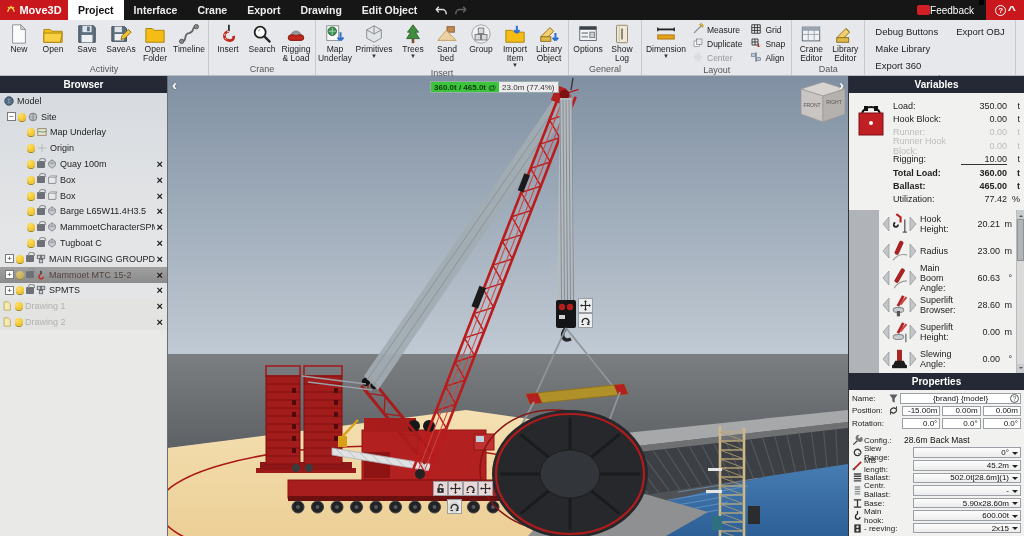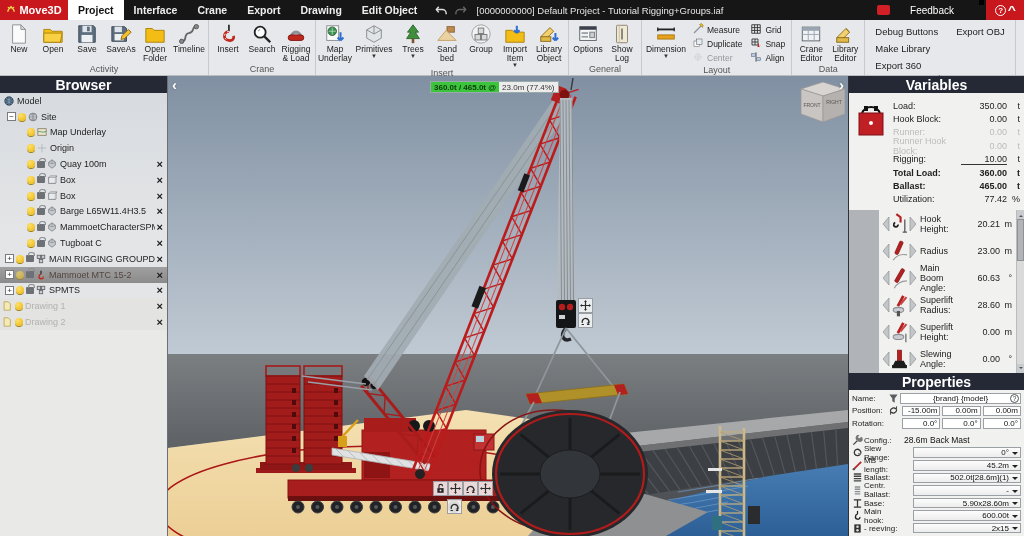--- a/index.html
+++ b/index.html
@@ -12,21 +12,21 @@
     display:flex; align-items:stretch; color:#fff; }
   .logo { background:#c8171d; width:68px; display:flex; align-items:center; justify-content:center;
     gap:3px; font-weight:bold; font-size:11px; color:#fff; flex:0 0 auto;}
   .logo .paw { width:10px; height:10px; }
   .tab { padding:0 10px; font-size:10.5px; font-weight:bold; display:flex; align-items:center; color:#eee; cursor:default;}
   .tab.active { background:#fff; color:#111; }
   .histbtns { display:flex; align-items:center; gap:6px; margin-left:8px; }
   .histbtns svg { width:13px; height:13px; }
   .wintitle { position:absolute; left:380px; width:440px; top:0; height:20px; display:flex;
     align-items:center; justify-content:center; font-size:9.5px; color:#e6e6e6; white-space:nowrap;}
-  .fbk { position:absolute; right:40px; top:0; height:20px; display:flex; align-items:center; gap:20px;
+  .fbk { position:absolute; right:40px; top:0; height:20px; display:flex; align-items:center; gap:0;
     font-size:10px; color:#fff; }
   .fbk .bub { width:13px; height:10px; background:#d21f26; border-radius:2px; position:relative;}
   .fbk .bub:after { content:""; position:absolute; left:2px; bottom:-3px; border:3px solid transparent; border-top-color:#d21f26;}
   .fbk .sq { width:5px; height:5px; background:#000; margin-left:5px; align-self:flex-start;}
   .corner { position:absolute; right:0; top:0; width:38px; height:20px; background:#c8171d; display:flex;
     align-items:center; justify-content:center; gap:3px; color:#fff; }
   .corner .q { width:11px; height:11px; border:1.4px solid #fff; border-radius:50%; font-size:8px; font-weight:bold;
     display:flex; align-items:center; justify-content:center; }
   .corner .up { font-size:10px; font-weight:bold; transform:scaleX(1.4); }
 
@@ -49,21 +49,21 @@
   .rsmall.disabled { opacity:.42; }
   .rtextcols { display:flex; gap:14px; padding:2px 6px 0 6px;}
   .rtextcol { display:flex; flex-direction:column; }
   .rtextbtn { font-size:9.5px; color:#1c1c1c; padding:3px 2px; white-space:nowrap; cursor:default;}
 
   
   .main { position:absolute; left:0; top:76px; width:1024px; height:460px; display:flex; }
 
   
   .browser { width:168px; height:460px; background:#e9e9e8; border-right:1px solid #6b6f76; display:flex; flex-direction:column;}
-  .phead { height:17px; background:#242935; color:#fff; font-size:14px; font-weight:bold;
+  .phead { height:17px; background:#242935; color:#fff; font-size:10px; font-weight:bold;
     display:flex; align-items:center; justify-content:center; flex:0 0 auto;}
   .tree { background:linear-gradient(#d7dbe0,#e4e5e6 60%); }
   .trow { height:15.8px; display:flex; align-items:center; font-size:9px; color:#1d1d1d;
     padding-right:2px; white-space:nowrap; cursor:default;}
   .trow .lbl { overflow:hidden; text-overflow:clip; }
   .trow .x { margin-left:auto; font-size:11px; font-weight:bold; color:#1a1a1a; padding:0 2px; cursor:pointer;}
   .trow.sel { background:linear-gradient(#a0a0a0,#8b8b8b); color:#53453f; }
   .trow.dis { background:#e3e3e1; color:#b1b1ae; }
   .exp { width:9px; height:9px; border:1px solid #7a7a7a; background:#fff; font-size:8px; line-height:7px;
     text-align:center; color:#333; margin-right:2px; flex:0 0 auto;}
@@ -159,21 +159,20 @@
     <div class="histbtns">
       <svg viewBox="0 0 14 14">
           <path d="M4 3L1.5 6 4 9" fill="none" stroke="#ddd" stroke-width="1.6"></path>
           <path d="M2 6h6a4 4 0 014 4v1" fill="none" stroke="#ddd" stroke-width="1.6"></path>
         </svg>
       <svg viewBox="0 0 14 14">
           <path d="M10 3l2.5 3L10 9" fill="none" stroke="#666" stroke-width="1.6"></path>
           <path d="M12 6H6a4 4 0 00-4 4v1" fill="none" stroke="#666" stroke-width="1.6"></path>
         </svg>
     </div>
-    <div class="wintitle">[0000000000] Default Project - Tutorial Rigging+Groups.iaf</div>
     <div class="fbk">
       <span class="bub"></span>
       <span>Feedback</span>
       <span class="sq"></span>
     </div>
     <div class="corner">
       <span class="q">?</span>
       <span class="up">^</span>
     </div>
   </div>
@@ -1072,21 +1071,21 @@
               </svg></span>
             <span class="mic"><svg viewBox="0 0 16 22">
                 <rect x="8" y="1" width="2.6" height="11" transform="rotate(28 9 6)" fill="#b32020"></rect>
                 <rect x="11" y="2" width="2" height="9" transform="rotate(40 12 6)" fill="#c84444"></rect>
                 <ellipse cx="7" cy="15" rx="5" ry="2.4" fill="#c9ccd0" stroke="#8a8e92"></ellipse>
                 <rect x="5.5" y="16" width="3" height="5" fill="#555"></rect>
               </svg></span>
             <span class="chev"><svg viewBox="0 0 8 16">
                 <path d="M1 1l6 7-6 7z" fill="#c3c6c9" stroke="#8f9296" stroke-width=".7"></path>
               </svg></span>
-            <span class="l">Superlift Radius:</span>
+            <span class="l">Superlift Browser:</span>
             <span class="v">28.60</span>
             <span class="u">m</span>
           </div>
           <div class="mrow">
             <span class="chev"><svg viewBox="0 0 8 16">
                 <path d="M7 1L1 8l6 7z" fill="#c3c6c9" stroke="#8f9296" stroke-width=".7"></path>
               </svg></span>
             <span class="mic"><svg viewBox="0 0 16 22">
                 <rect x="8" y="1" width="2.6" height="11" transform="rotate(28 9 6)" fill="#b32020"></rect>
                 <rect x="11" y="2" width="2" height="9" transform="rotate(40 12 6)" fill="#c84444"></rect>

